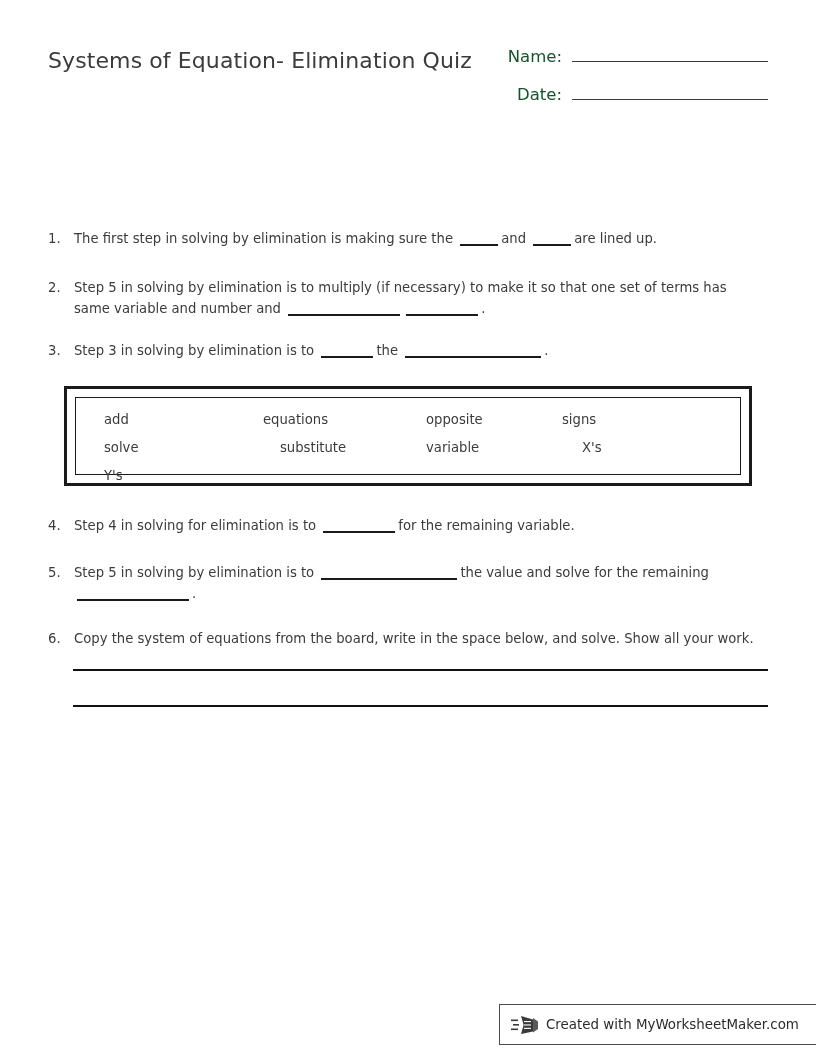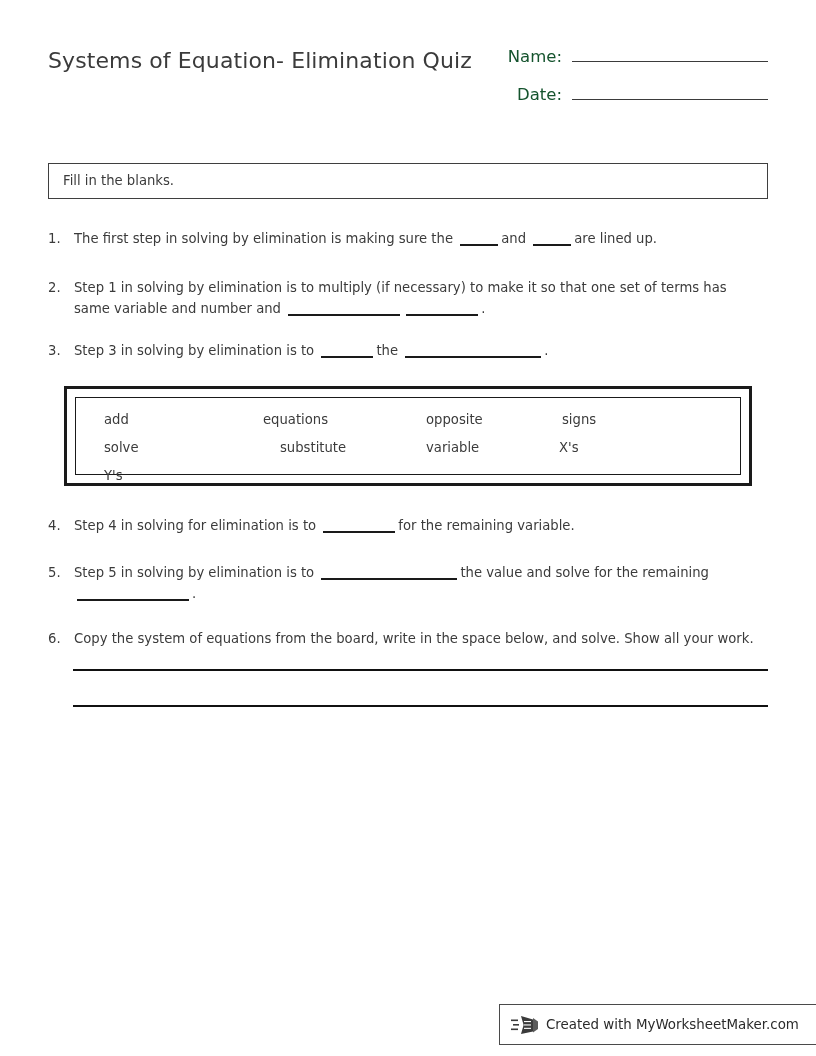--- a/index.html
+++ b/index.html
@@ -203,35 +203,32 @@
         <span class="nd-label">Name:</span>
         <span class="nd-line"></span>
       </div>
       <div class="nd-row">
         <span class="nd-label">Date:</span>
         <span class="nd-line"></span>
       </div>
     </div>
   </div>
 
-  <div class="instruction-box">
-    <span class="instruction-text">Fill in the blanks.</span>
-  </div>
 
   <div id="questions-root">
       <div class="q" style="top: 228px;">
         <span class="q-num">1.</span>
         <span class="q-body">
           <span class="q-line"><span>The first step in solving by elimination is making sure the</span> <span class="blank b-xs"></span><span>and</span> <span class="blank b-xs"></span><span>are lined up.</span> </span>
         </span>
       </div>
       <div class="q" style="top: 277px;">
         <span class="q-num">2.</span>
         <span class="q-body">
-          <span class="q-line"><span>Step 1 in solving by elimination is to multiply (if necessary) to make it so that one set of terms has</span> </span>
+          <span class="q-line"><span>Step 5 in solving by elimination is to multiply (if necessary) to make it so that one set of terms has</span> </span>
           <span class="q-line"><span>same variable and number and</span> <span class="blank b-lg"></span><span class="blank b-md"></span><span>.</span> </span>
         </span>
       </div>
       <div class="q" style="top: 340px;">
         <span class="q-num">3.</span>
         <span class="q-body">
           <span class="q-line"><span>Step 3 in solving by elimination is to</span> <span class="blank b-sm"></span><span>the</span> <span class="blank b-xl"></span><span>.</span> </span>
         </span>
       </div>
       <div class="q" style="top: 515px;">
@@ -260,21 +257,21 @@
         <div class="wb-row" style="top: 14px;">
           <span class="wb-cell" style="left: 28px;">add</span>
           <span class="wb-cell" style="left: 187px;">equations</span>
           <span class="wb-cell" style="left: 350px;">opposite</span>
           <span class="wb-cell" style="left: 486px;">signs</span>
         </div>
         <div class="wb-row" style="top: 42px;">
           <span class="wb-cell" style="left: 28px;">solve</span>
           <span class="wb-cell" style="left: 204px;">substitute</span>
           <span class="wb-cell" style="left: 350px;">variable</span>
-          <span class="wb-cell" style="left: 483px;">X's</span>
+          <span class="wb-cell" style="left: 506px;">X's</span>
         </div>
         <div class="wb-row" style="top: 70px;">
           <span class="wb-cell" style="left: 28px;">Y's</span>
         </div>
       </div>
   </div>
 
   <div id="answer-lines-root">
       <div class="answer-line" style="top: 669px;"></div>
       <div class="answer-line" style="top: 705px;"></div>

